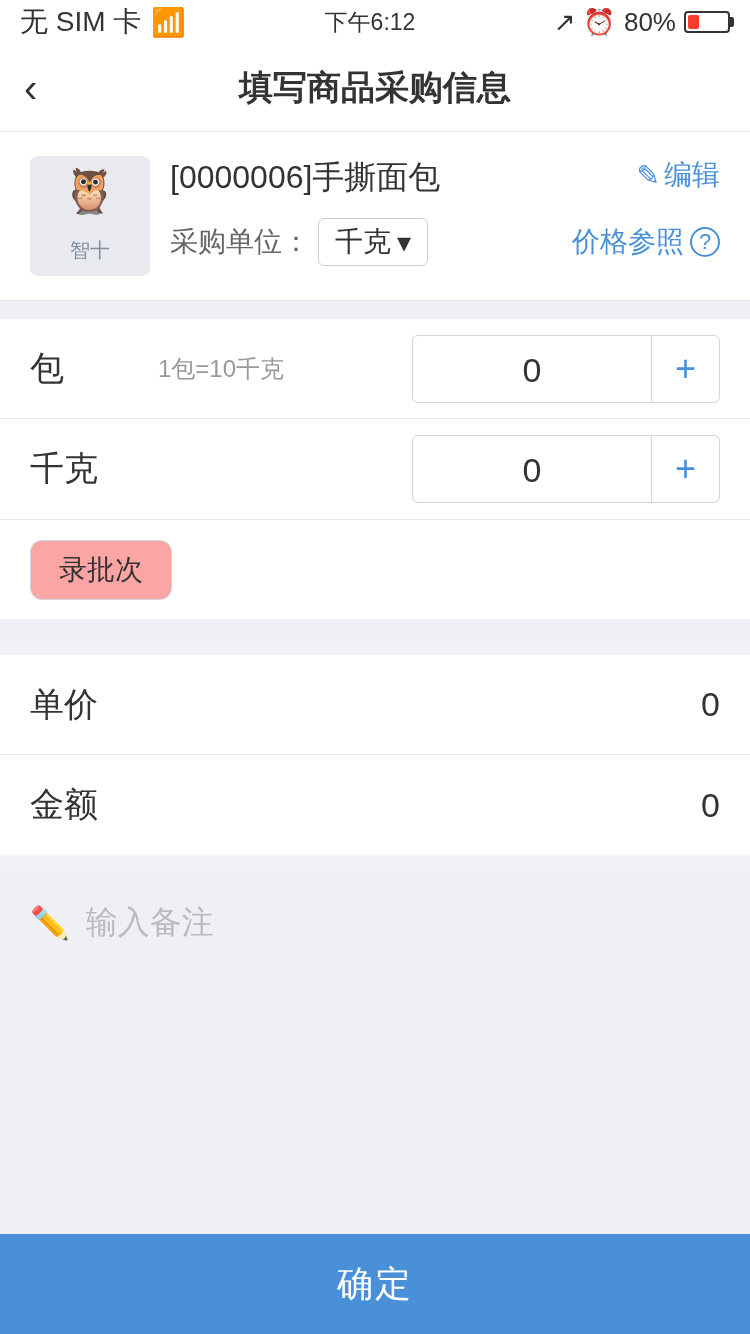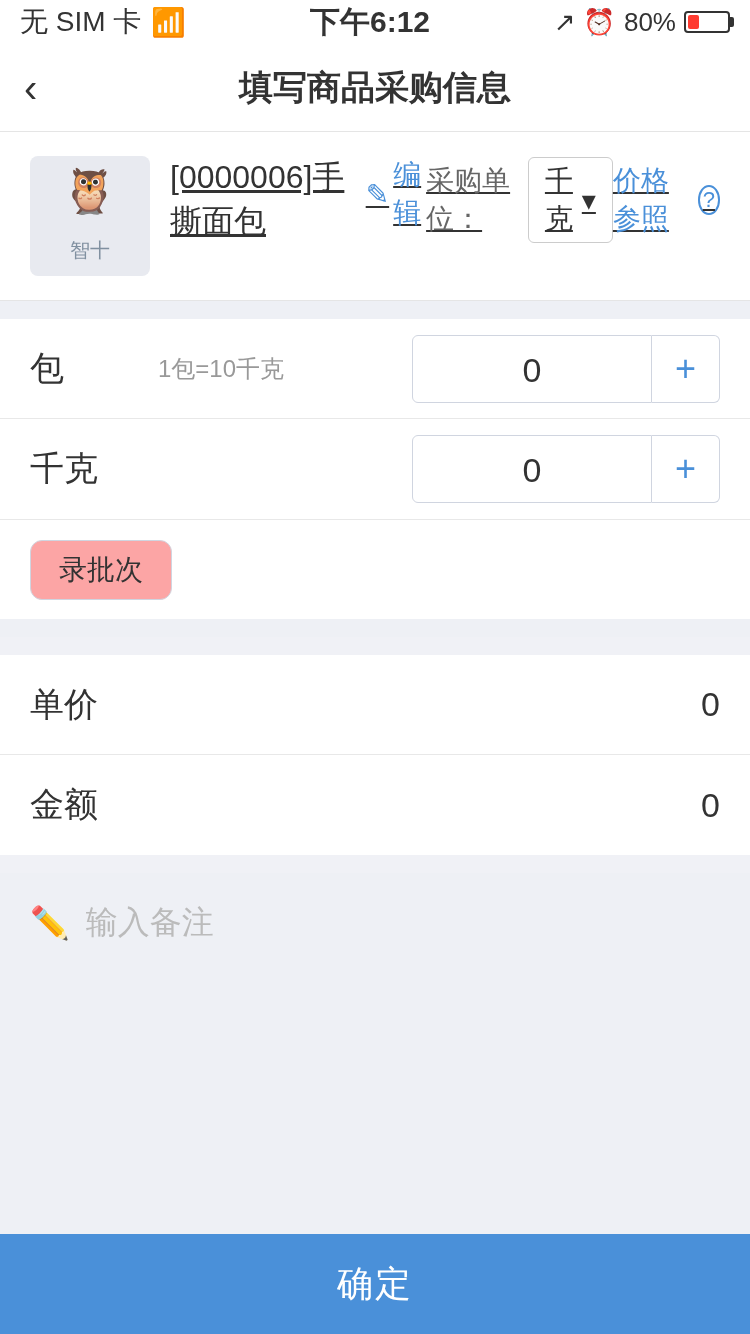--- a/index.html
+++ b/index.html
@@ -18,21 +18,21 @@
       background: #fff;
       height: 44px;
       display: flex;
       align-items: center;
       justify-content: space-between;
       padding: 0 20px;
       font-size: 28px;
       color: #333;
     }
     .status-left { display: flex; align-items: center; gap: 10px; }
-    .status-center { font-weight: 700; font-size: 30px; }
+    .status-center { font-weight: 400; font-size: 23px; }
     .status-right { display: flex; align-items: center; gap: 8px; font-size: 26px; }
     .battery-bar {
       width: 46px; height: 22px; border: 2px solid #333; border-radius: 4px; position: relative; display: inline-flex; align-items: center; padding: 2px;
     }
     .battery-bar::after { content: ''; width: 4px; height: 10px; background: #333; position: absolute; right: -6px; top: 50%; transform: translateY(-50%); border-radius: 0 2px 2px 0; }
     .battery-fill { width: 30%; height: 100%; background: #ff3b30; border-radius: 2px; }
 
     
     .nav-bar {
       background: #fff;
@@ -85,22 +85,22 @@
       justify-content: center;
     }
     .owl-logo {
       font-size: 44px;
       color: #8090a0;
       text-align: center;
     }
     .product-info {
       flex: 1;
       display: flex;
-      flex-direction: row;
-      text-decoration: underline;
+      flex-direction: column;
+      gap: 18px;
     }
     .product-header {
       display: flex;
       justify-content: space-between;
       align-items: flex-start;
     }
     .product-name {
       font-size: 32px;
       color: #333;
       font-weight: 500;

